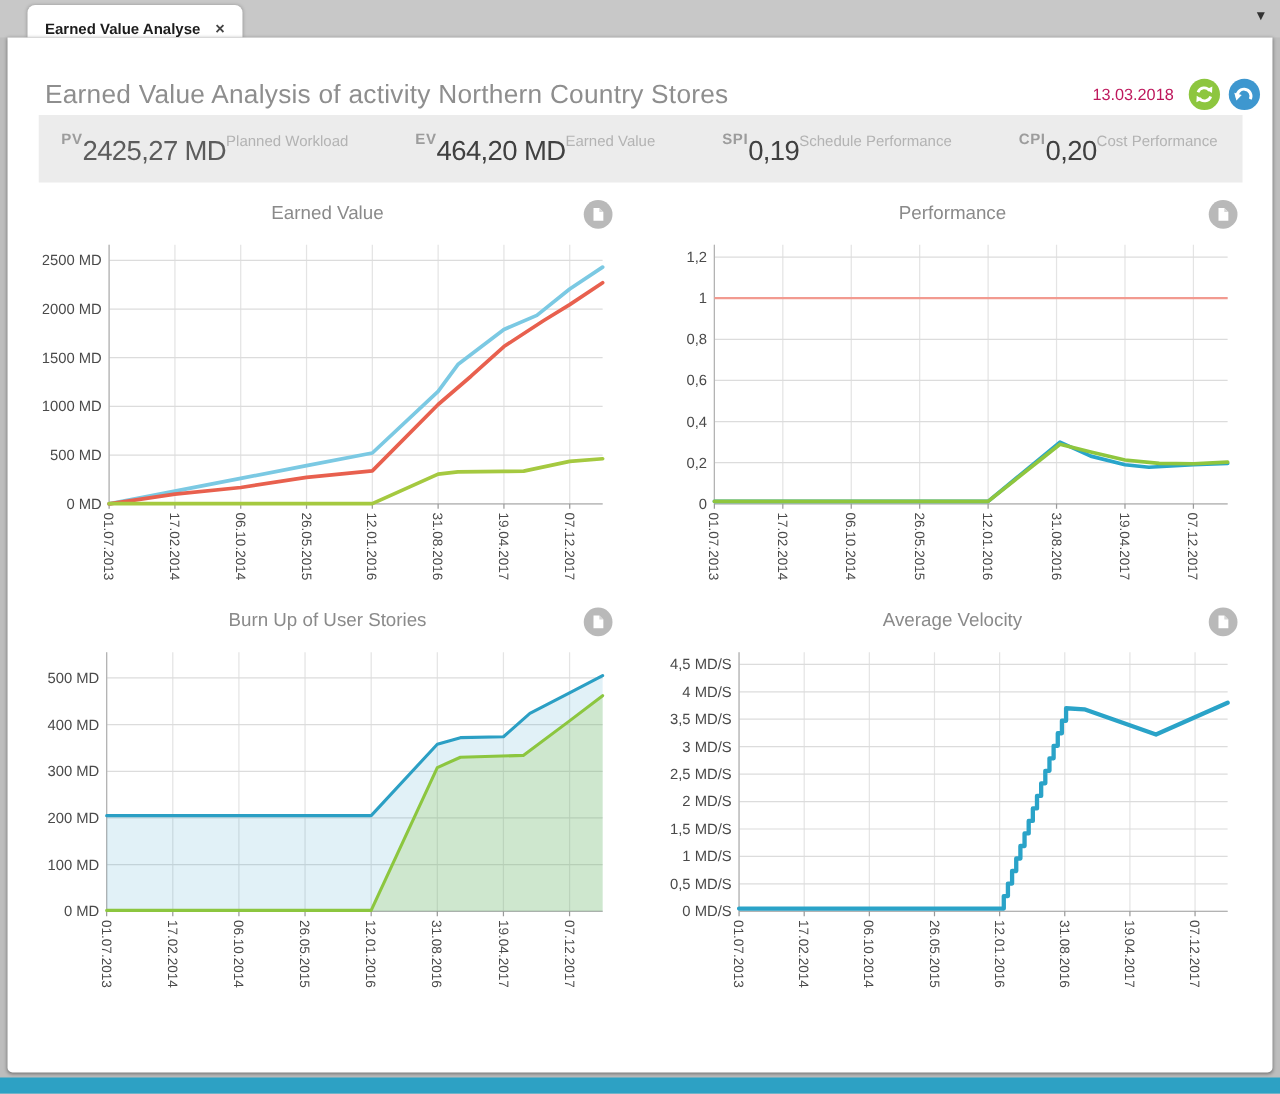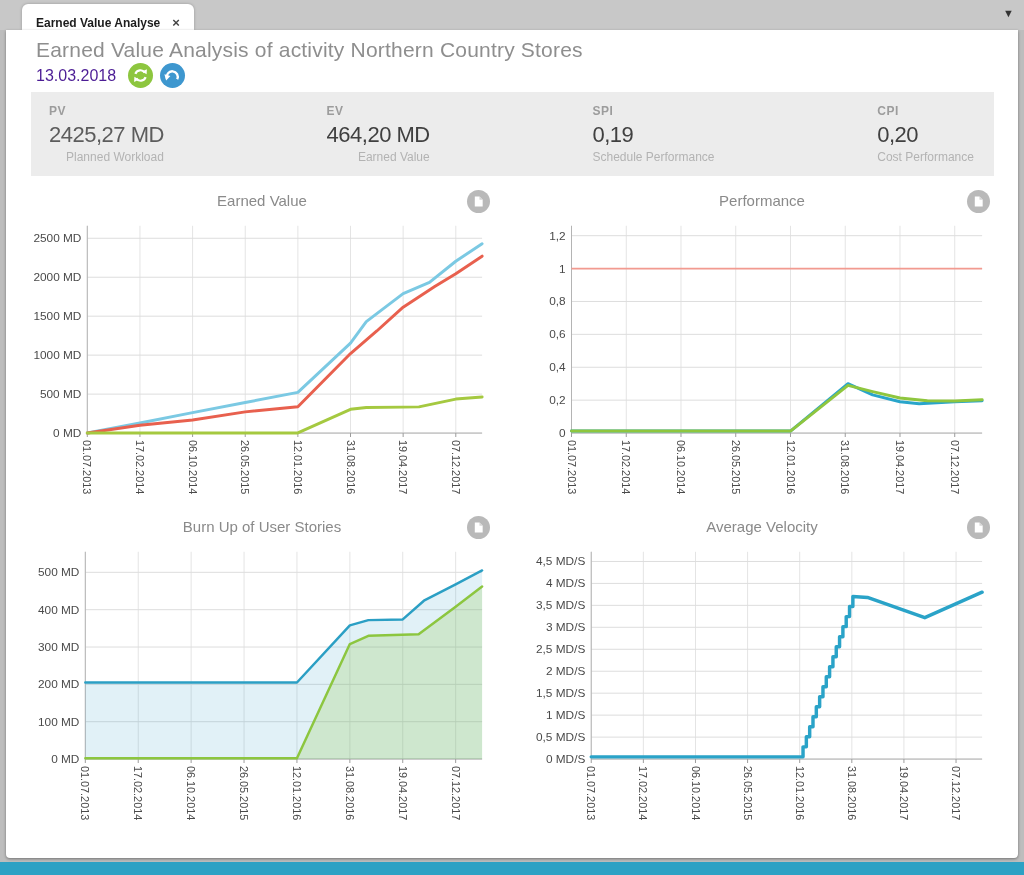--- a/index.html
+++ b/index.html
@@ -18,33 +18,33 @@
   .tab-close { font-size:13px; color:#444; cursor:pointer; font-weight:bold; }
   .caret { position:absolute; right:10px; top:7px; font-size:11px; color:#333; cursor:pointer; }
   
   .page {
     position:absolute; top:30px; left:6px; right:6px; bottom:17px;
     background:#fff; border-radius:0 0 4px 4px; box-shadow:0 1px 3px rgba(0,0,0,.4);
     overflow:hidden;
   }
   .footer { position:absolute; left:0; right:0; bottom:0; height:13px; background:#2da1c4; }
   
-  .header { height:58px; padding:8px 29px 0 30px; display:flex; align-items:flex-start; justify-content:space-between;flex-direction:column; }
+  .header { height:58px; padding:8px 10px 0 30px; display:flex; align-items:flex-end; justify-content:space-between; }
   .header h1 { font-size:21px; font-weight:normal; color:#8e8e8e; letter-spacing:.2px; }
   .header-right { display:flex; align-items:center; gap:7px; }
-  .date { font-size:16px; color:#4c1d95; margin-right:5px; }
+  .date { font-size:13px; color:#be185d; margin-right:5px; }
   .circle-icon { width:25px; height:25px; border-radius:50%; display:flex; align-items:center; justify-content:center; cursor:pointer; flex:0 0 auto; }
   .circle-icon.green { background:#8dc63f; }
   .circle-icon.blue  { background:#3e97cf; }
   
   .kpibar {
     margin:4px 24px 0 25px; background:#ececec;
     padding:12px 20px 12px 18px; display:flex; justify-content:space-between; align-items:flex-start;
   }
-  .kpi { display:flex; flex-direction:column; }
+  .kpi { display:flex; flex-direction:row; }
   .kpi-code { font-size:12px; font-weight:bold; color:#9c9c9c; letter-spacing:.5px; }
   .kpi-value { font-size:22px; font-weight:normal; color:#5c5c5c; margin-top:4px; white-space:nowrap; letter-spacing:-.5px; }
   .kpi.accent .kpi-value { color:#404040; }
   .kpi-label { font-size:12px; color:#b3b3b3; margin-top:2px; text-align:right; white-space:nowrap; }
   
   .charts { padding:16px 28px 0; display:grid; grid-template-columns:1fr 1fr; column-gap:44px; row-gap:10px; }
   .chart { position:relative; }
   .chart-title { text-align:center; font-size:15px; color:#8a8a8a; height:24px; }
   .chart-export {
     position:absolute; top:-2px; right:0; width:23px; height:23px; border-radius:50%;

